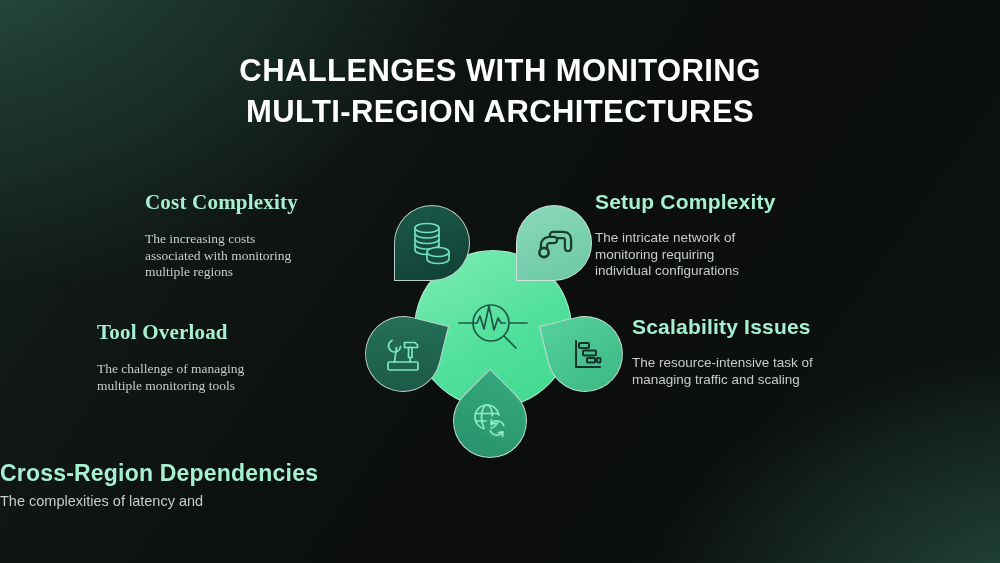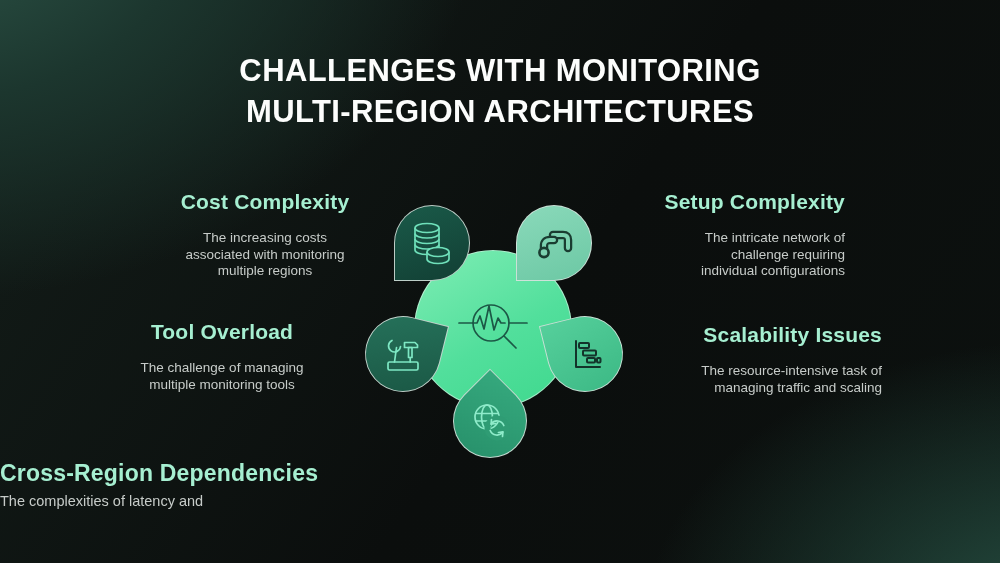--- a/index.html
+++ b/index.html
@@ -31,32 +31,32 @@
   .petal-cost{left:394px;top:205px;border-radius:50% 50% 50% 0;background:linear-gradient(160deg,#1a5a49,#123f34);}
   .petal-setup{left:516px;top:205px;border-radius:50% 50% 50% 0;background:linear-gradient(160deg,#8ad9ba,#6cc8a4);}
   .petal-tool{left:365px;top:316px;border-radius:50% 0 50% 50%;background:linear-gradient(160deg,#26725b,#1a5744);transform:rotate(14deg);}
   .petal-tool .petal-inner{transform:rotate(-14deg);}
   .petal-scal{left:547px;top:316px;border-radius:0 50% 50% 50%;background:linear-gradient(160deg,#55cf9b,#3cb985);transform:rotate(-14deg);}
   .petal-scal .petal-inner{transform:rotate(14deg);}
   .petal-cross{left:453px;top:384px;width:72px;height:72px;border-radius:0 50% 50% 50%;background:linear-gradient(160deg,#35a87d,#27906a);transform:rotate(45deg);}
   .petal-cross .petal-inner{transform:rotate(-45deg);}
   
   .tblock{position:absolute;z-index:3;}
-  .t-right{text-align:center;}
-  .t-left{text-align:right;}
+  .t-right{text-align:left;font-family:Liberation Serif, serif;}
+  .t-left{text-align:left;}
   .t-center{left:0;right:0;text-align:left;}
   .challenge-heading{font-size:21px;font-weight:700;color:#a6efd1;letter-spacing:.2px;}
   .challenge-desc{margin-top:16px;font-size:13.5px;line-height:16.5px;color:#c7ccc9;}
   .challenge-desc span{display:block;}
   .cross .challenge-heading{font-size:23px;}
   .cross .challenge-desc{font-size:14.5px;line-height:17.5px;margin-top:6px;}
   .b-cost{right:615px;top:190px;width:240px;}
   .b-setup{left:595px;top:190px;width:250px;}
   .b-tool{right:653px;top:320px;width:250px;}
-  .b-scal{left:632px;top:323px;width:250px;}
+  .b-scal{left:632px;top:315px;width:250px;}
   .b-cross{top:460px;}
   svg{display:block;}
 </style>
 </head>
 <body>
 
 <div class="canvas">
 
   <div class="title">
     <div>CHALLENGES WITH MONITORING</div>
@@ -150,21 +150,21 @@
       <span>The increasing costs</span>
       <span>associated with monitoring</span>
       <span>multiple regions</span>
     </div>
   </div>
 
   <div class="tblock t-left b-setup">
     <div class="challenge-heading">Setup Complexity</div>
     <div class="challenge-desc">
       <span>The intricate network of</span>
-      <span>challenge requiring</span>
+      <span>monitoring requiring</span>
       <span>individual configurations</span>
     </div>
   </div>
 
   <div class="tblock t-right b-tool">
     <div class="challenge-heading">Tool Overload</div>
     <div class="challenge-desc">
       <span>The challenge of managing</span>
       <span>multiple monitoring tools</span>
     </div>

